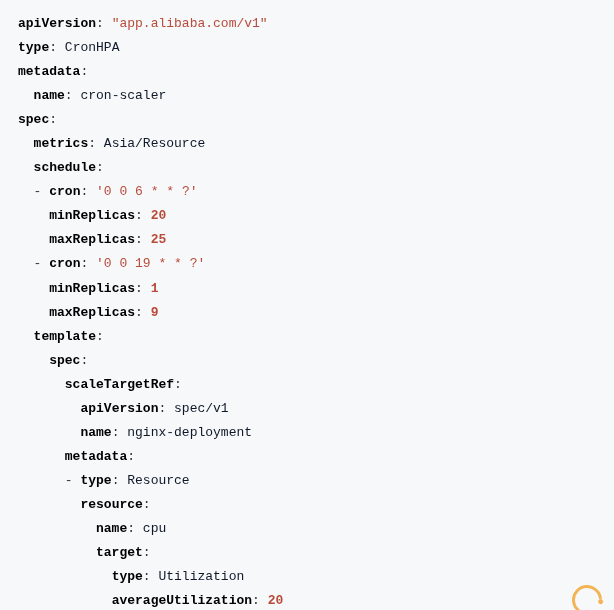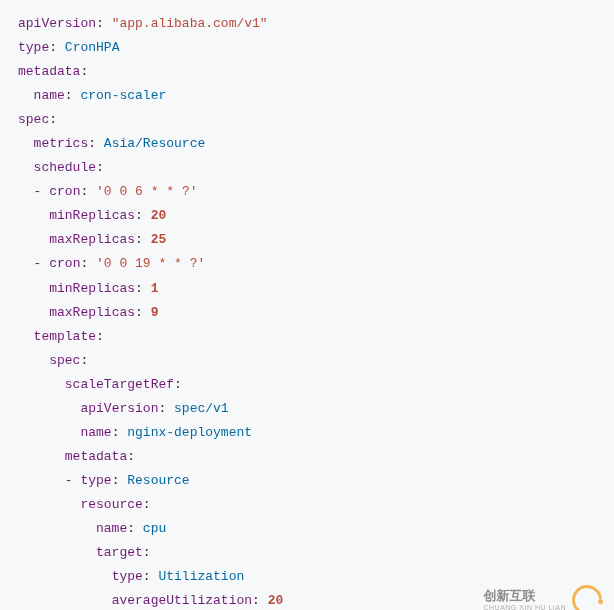--- a/index.html
+++ b/index.html
@@ -12,24 +12,24 @@
     color: #333;
     width: 614px;
     box-sizing: border-box;
     position: relative;
   }
   pre {
     margin: 0;
     white-space: pre;
     font-family: inherit;
   }
-  .k   { color: #701a75; font-weight: 400; }   
+  .k   { color: #000000; font-weight: 700; }   
   .s   { color: #b84b3a; }                      
   .n   { color: #b84b3a; font-weight: bold; }                      
-  .p   { color: #0369a1; }                         
+  .p   { color: #0f172a; }                         
   .d   { color: #333; }                         
   .watermark {
     position: absolute;
     right: 12px;
     bottom: 10px;
     display: flex;
     align-items: center;
     gap: 6px;
     opacity: 0.85;
   }
@@ -91,18 +91,14 @@
         <span class="k">name</span>: <span class="p">nginx-deployment</span>
       <span class="k">metadata</span>:
       <span class="d">-</span> <span class="k">type</span>: <span class="p">Resource</span>
         <span class="k">resource</span>:
           <span class="k">name</span>: <span class="p">cpu</span>
           <span class="k">target</span>:
             <span class="k">type</span>: <span class="p">Utilization</span>
             <span class="k">averageUtilization</span>: <span class="n">20</span></pre>
 
 <div class="watermark">
-  <div class="wm-col">
-    <span class="wm-text">创新互联</span>
-    <span class="wm-sub">CHUANG XIN HU LIAN</span>
-  </div>
   <div class="logo-c"></div>
 </div>
 
 </body></html>

